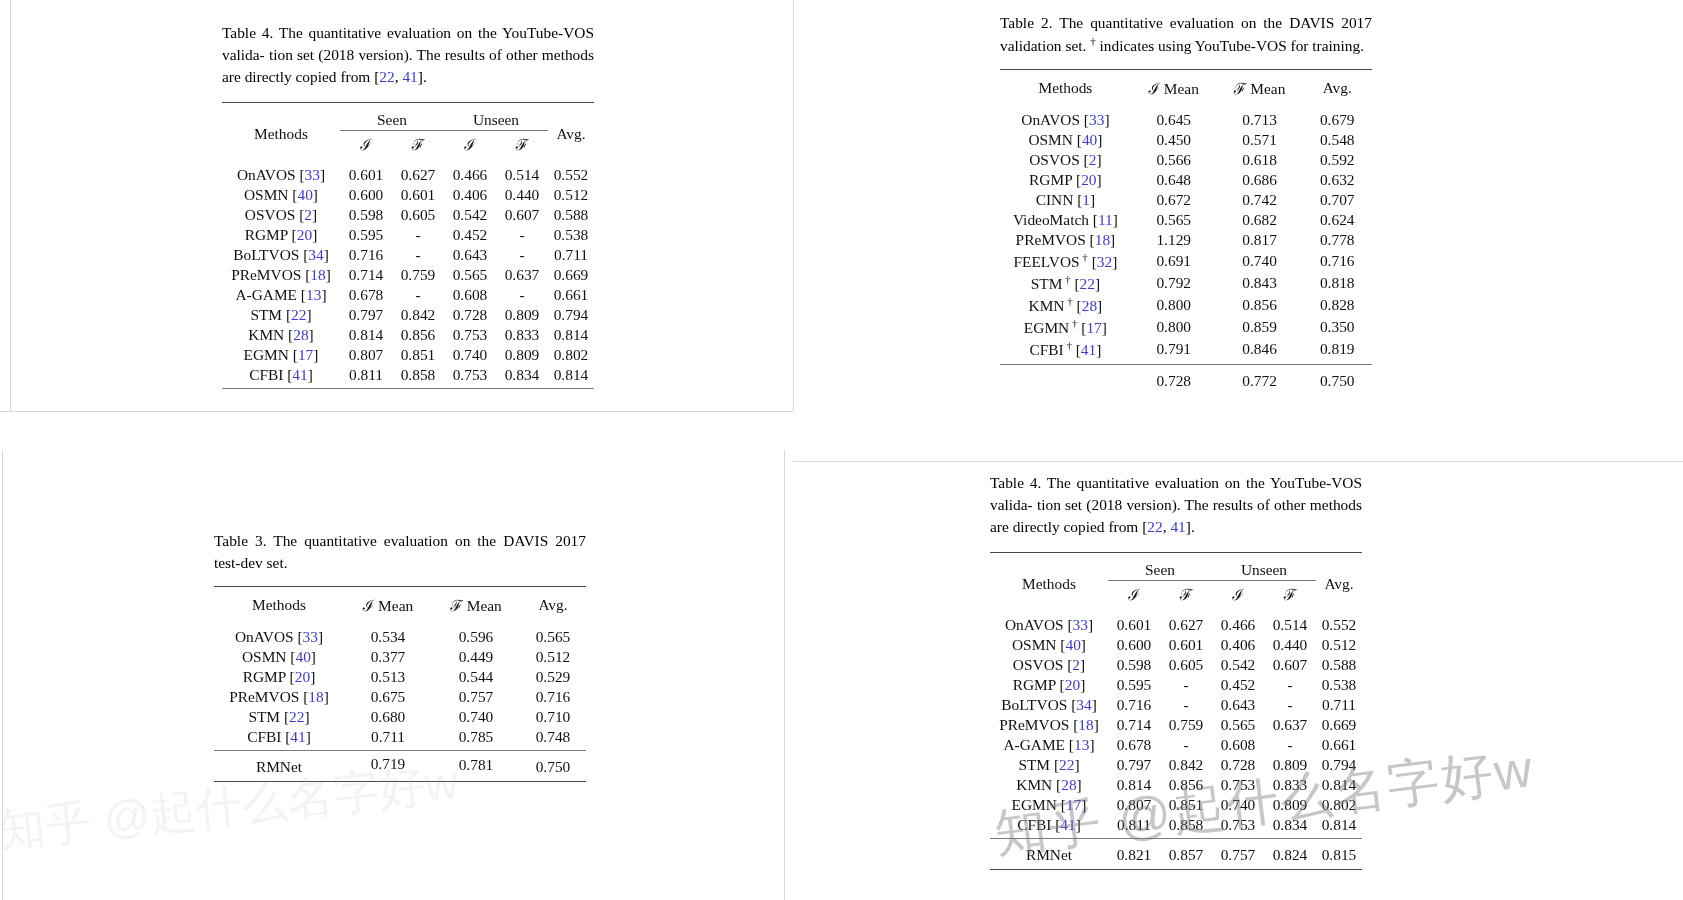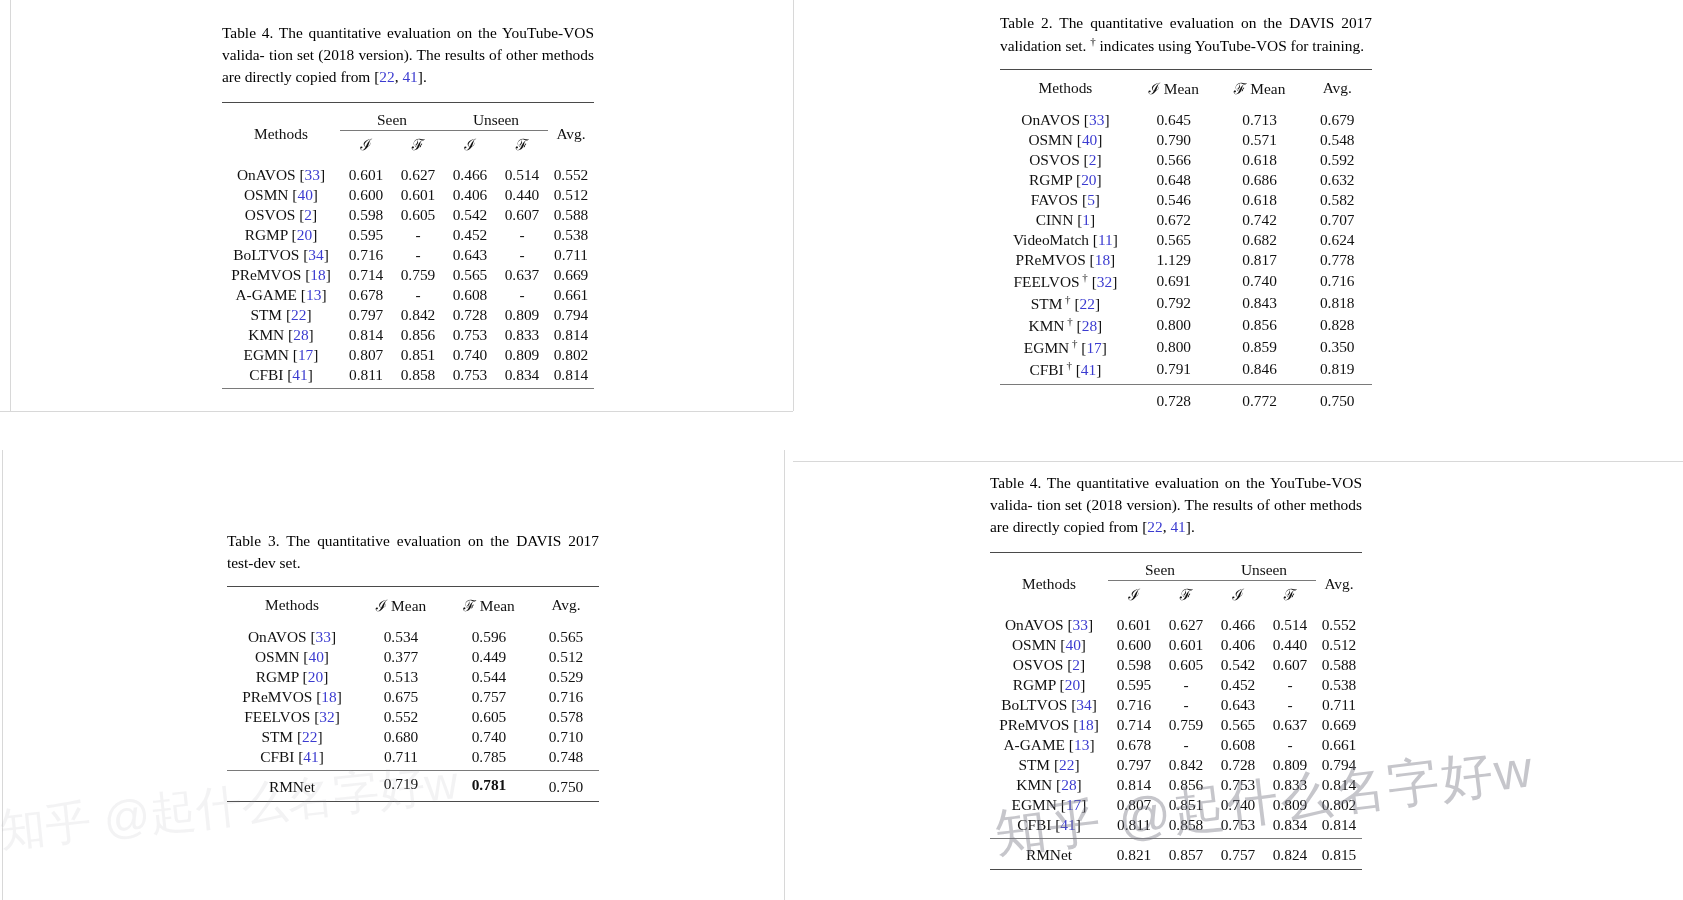--- a/index.html
+++ b/index.html
@@ -259,41 +259,35 @@
       </tbody>
         <tbody>
           <tr>
             <td class="m" style="padding-top: 7px;"><span>OnAVOS</span><span> [</span><span class="ref">33</span><span>]</span></td>
             <td class="n" style="padding-top: 7px;">0.645</td>
             <td class="n" style="padding-top: 7px;">0.713</td>
             <td class="n" style="padding-top: 7px;">0.679</td>
           </tr>
           <tr>
             <td class="m"><span>OSMN</span><span> [</span><span class="ref">40</span><span>]</span></td>
-            <td class="n">0.790</td>
+            <td class="n">0.450</td>
             <td class="n">0.571</td>
             <td class="n">0.548</td>
           </tr>
           <tr>
             <td class="m"><span>OSVOS</span><span> [</span><span class="ref">2</span><span>]</span></td>
             <td class="n">0.566</td>
             <td class="n">0.618</td>
             <td class="n">0.592</td>
           </tr>
           <tr>
             <td class="m"><span>RGMP</span><span> [</span><span class="ref">20</span><span>]</span></td>
             <td class="n">0.648</td>
             <td class="n">0.686</td>
             <td class="n">0.632</td>
-          </tr>
-          <tr>
-            <td class="m"><span>FAVOS</span><span> [</span><span class="ref">5</span><span>]</span></td>
-            <td class="n">0.546</td>
-            <td class="n">0.618</td>
-            <td class="n">0.582</td>
           </tr>
           <tr>
             <td class="m"><span>CINN</span><span> [</span><span class="ref">1</span><span>]</span></td>
             <td class="n">0.672</td>
             <td class="n">0.742</td>
             <td class="n">0.707</td>
           </tr>
           <tr>
             <td class="m"><span>VideoMatch</span><span> [</span><span class="ref">11</span><span>]</span></td>
             <td class="n">0.565</td>
@@ -341,21 +335,21 @@
           <tr class="rule-thin">
             <td class="m" style="padding-top: 7px;"></td>
             <td class="n" style="padding-top: 7px;">0.728</td>
             <td class="n" style="padding-top: 7px;">0.772</td>
             <td class="n" style="padding-top: 7px;">0.750</td>
           </tr>
         </tbody>
     </table>
   </div>
 
-  <div class="panel" style="left:227px; top:530px; width:380px; height:290px;">
+  <div class="panel" style="left:214px; top:530px; width:380px; height:290px;">
 
     <div class="caption" style="width:372px;">
       <span>Table 3. The quantitative evaluation on the DAVIS 2017 test-dev</span>
       <span>set.</span>
     </div>
 
     <table class="tbl" style="margin-top:12px; width:372px;">
       <tbody>
           <tr class="rule-thick">
         <th class="m" style="padding-top:8px; padding-bottom:5px; width:130px;">Methods</th>
@@ -383,43 +377,37 @@
             <td class="n">0.544</td>
             <td class="n">0.529</td>
           </tr>
           <tr>
             <td class="m"><span>PReMVOS</span><span> [</span><span class="ref">18</span><span>]</span></td>
             <td class="n">0.675</td>
             <td class="n">0.757</td>
             <td class="n">0.716</td>
           </tr>
           <tr>
-            <td class="m"><span>FEELVOS</span><span> [</span><span class="ref">32</span><span>]</span></td>
-            <td class="n">0.552</td>
-            <td class="n">0.605</td>
-            <td class="n">0.578</td>
-          </tr>
-          <tr>
             <td class="m"><span>STM</span><span> [</span><span class="ref">22</span><span>]</span></td>
             <td class="n">0.680</td>
             <td class="n">0.740</td>
             <td class="n">0.710</td>
           </tr>
           <tr>
             <td class="m" style="padding-bottom: 4px;"><span>CFBI</span><span> [</span><span class="ref">41</span><span>]</span></td>
             <td class="n" style="padding-bottom: 4px;">0.711</td>
             <td class="n bold" style="padding-bottom: 4px;">0.785</td>
             <td class="n" style="padding-bottom: 4px;">0.748</td>
           </tr>
         </tbody>
       <tbody>
           <tr class="rule-thin">
             <td class="m" style="padding-top: 7px; padding-bottom: 5px;"><span>RMNet</span></td>
             <td class="n bold" style="padding-top: 1px; padding-bottom: 5px;">0.719</td>
-            <td class="n" style="padding-top: 3px; padding-bottom: 5px; font-weight: bold;">0.781</td>
+            <td class="n" style="padding-top: 3px; padding-bottom: 5px;">0.781</td>
             <td class="n bold" style="padding-top: 7px; padding-bottom: 5px;">0.750</td>
           </tr>
           <tr>
             <td colspan="4" style="border-top: 1.8px solid rgb(74, 74, 74); padding: 0px; height: 1px;"></td>
           </tr>
         </tbody>
     </table>
   </div>
 
   <div class="panel" style="left:990px; top:472px; width:380px; height:400px;">

